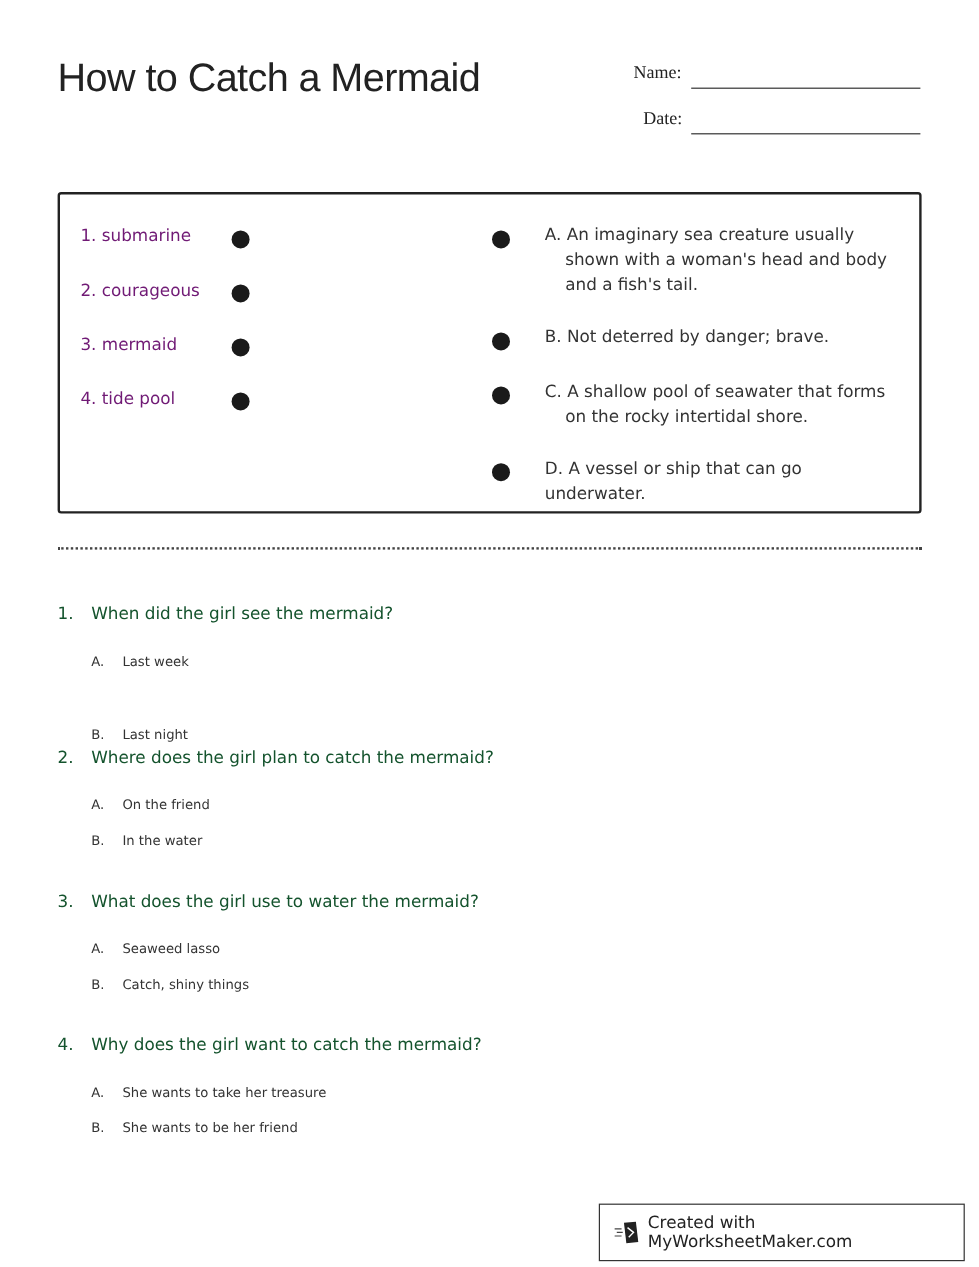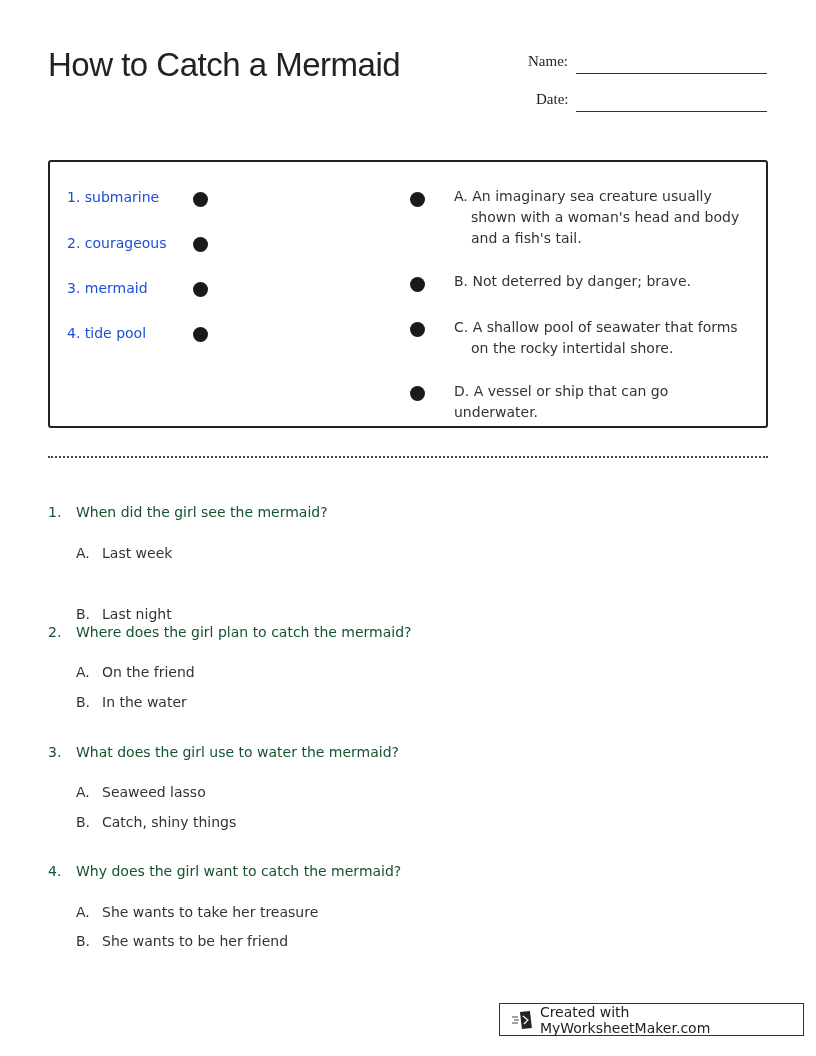--- a/index.html
+++ b/index.html
@@ -4,30 +4,30 @@
   <style>
     html, body { margin: 0; padding: 0; background: #ffffff; }
     body { width: 816px; height: 1056px; position: relative; overflow: hidden;
            font-family: "DejaVu Sans", sans-serif; color: #2a2a2a; }
     .title { position: absolute; left: 48px; top: 46px; font-size: 33px; font-weight: 400;
              letter-spacing: -0.5px; color: #222; font-family: "Liberation Sans", sans-serif; }
     .hdr-field { position: absolute; font-family: "Liberation Serif", serif; font-size: 15px; color: #222; }
     .hdr-line { position: absolute; height: 0; border-bottom: 1px solid #333; }
     .match-box { position: absolute; left: 48px; top: 160px; width: 716px; height: 264px;
                  border: 2px solid #222; border-radius: 3px; }
-    .term { position: absolute; left: 17px; font-size: 14px; color: #1d4ed8; }
+    .term { position: absolute; left: 17px; font-size: 14px; color: #701a75; }
     .dot { position: absolute; width: 15px; height: 15px; border-radius: 50%; background: #1a1a1a; }
     .def { position: absolute; left: 404px; font-size: 14px; color: #333; line-height: 21px; width: 300px; }
     .def .cont { padding-left: 17px; display: block; }
     .divider { position: absolute; left: 48px; top: 456px; width: 720px; border-top: 2px dotted #444; }
     .q { position: absolute; left: 48px; font-size: 14px; color: #14532d; }
     .q .num { display: inline-block; width: 28px; }
-    .opt { position: absolute; left: 76px; font-size: 14px; color: #333; }
+    .opt { position: absolute; left: 76px; font-size: 11px; color: #333; }
     .opt .letter { display: inline-block; width: 26px; }
-    .footer { position: absolute; left: 499px; top: 1003px; width: 305px; height: 33px;
+    .footer { position: absolute; left: 499px; top: 1003px; width: 305px; height: 48px;
               border: 1px solid #333; box-sizing: border-box; display: flex; align-items: center;
               padding-left: 12px; font-size: 14px; color: #222; }
     .footer svg { margin-right: 6px; }
   </style>
 </head>
 <body>
 
 <div class="title">How to Catch a Mermaid</div>
 
 <div class="hdr-field" style="left:528px; top:53px;">Name:</div>

